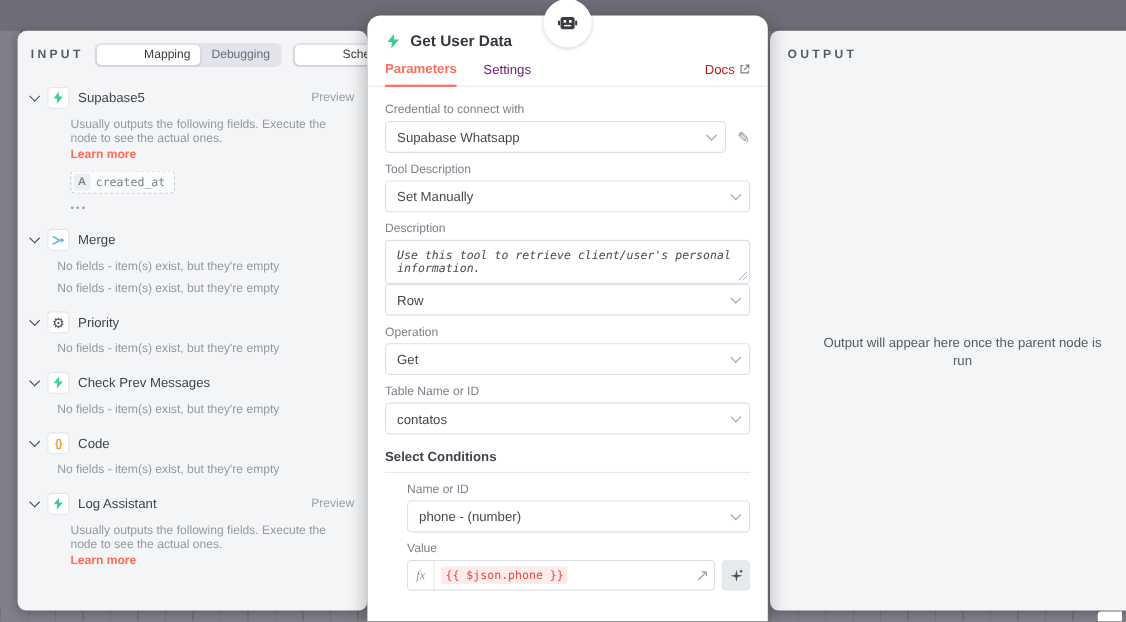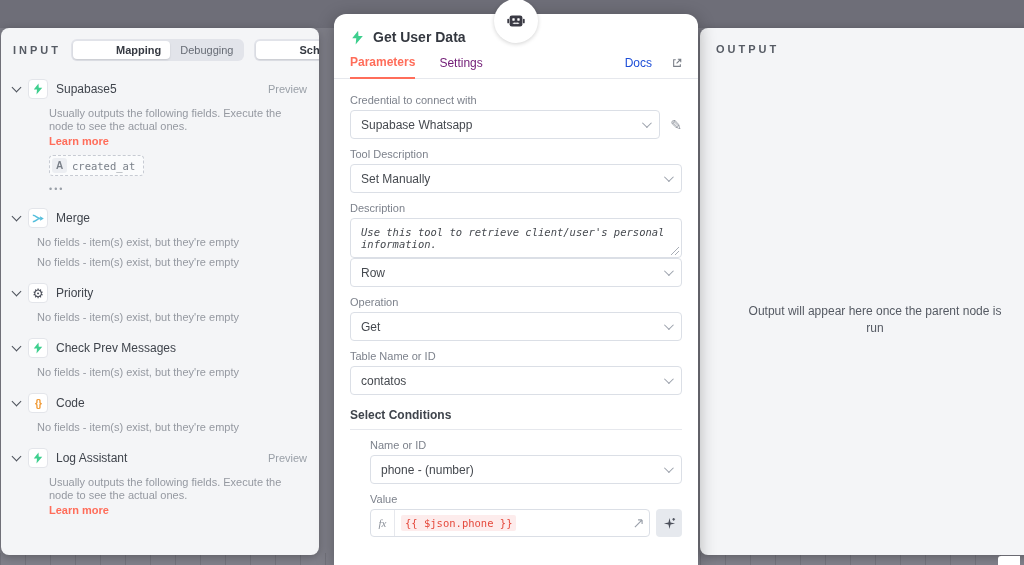--- a/index.html
+++ b/index.html
@@ -23,36 +23,36 @@
   .wf-icon { position:absolute; left:2px; top:12px; z-index:0; opacity:.85; }
   .canvas-grid {
     position:absolute; left:0; top:553px; width:1024px; height:12px; z-index:0;
     background-image:repeating-linear-gradient(90deg, rgba(0,0,0,.10) 0 1px, transparent 1px 25px);
   }
 
   .panel {
     position:absolute; top:28px; height:527px; background:#f4f5f7;
     border-radius:8px; box-shadow:0 2px 10px rgba(0,0,0,.28); z-index:2;
   }
-  .input-panel { left:1px; width:318px; overflow:hidden; }
+  .input-panel { left:16px; width:318px; overflow:hidden; }
   .output-panel { left:700px; width:350px; display:flex; flex-direction:column; }
 
   .panel-caps {
     font-size:11px; font-weight:bold; letter-spacing:3px; color:#565b64;
   }
   .input-head {
     display:flex; align-items:center; gap:10px; padding:11px 12px 6px 12px;
   }
   .toggle-group {
     display:flex; background:#e2e4ea; border-radius:6px; padding:2px; gap:1px;
   }
   .toggle-btn {
     font-size:11px; padding:3px 9px; border-radius:4px; color:#676c75; cursor:pointer; white-space:nowrap;
   }
-  .toggle-btn.active { background:#ffffff; color:#363a42; font-weight:bold; box-shadow:0 1px 2px rgba(0,0,0,.12);padding-left:43px; }
+  .toggle-btn.active { background:#ffffff; color:#363a42; font-weight:normal; box-shadow:0 1px 2px rgba(0,0,0,.12);padding-left:43px; }
   .view-toggle { margin-left:auto; }
 
   .node-list { padding:2px 12px 0 12px; }
   .node-row { display:flex; align-items:center; gap:8px; margin-top:9px; height:22px; cursor:pointer; }
   .chev {
     width:7px; height:7px; border-right:1.5px solid #4b505a; border-bottom:1.5px solid #4b505a;
     transform:rotate(45deg); margin-top:-3px; flex:none;
   }
   .nicon {
     width:20px; height:20px; background:#fff; border:1px solid #e3e5ea; border-radius:4px;
@@ -89,21 +89,21 @@
   }
   .modal-header { display:flex; align-items:center; gap:8px; padding:15px 16px 0 16px; }
   .modal-title { font-size:14px; font-weight:bold; color:#33373f; }
   .modal-tabs {
     display:flex; align-items:flex-end; padding:0 16px; margin-top:6px;
     border-bottom:1px solid #e6e8ed; height:28px;
   }
   .mtab { font-size:12px; padding-bottom:8px; cursor:pointer; }
   .mtab.active { color:#ff6d5a; font-weight:bold; border-bottom:2px solid #ff6d5a; margin-bottom:-1px; }
   .mtab.inactive { color:#701a75; margin-left:24px;text-align:right; }
-  .docs-link { margin-left:auto; font-size:12px; color:#1d4ed8; display:flex; align-items:center; gap:20px; padding-bottom:8px; cursor:pointer; }
+  .docs-link { margin-left:auto; font-size:12px; color:#b91c1c; display:flex; align-items:center; gap:4px; padding-bottom:8px; cursor:pointer; }
 
   .modal-body { padding:6px 16px 0 16px; }
   .f-label { font-size:11px; color:#7d828c; margin:9px 0 4px 0; }
   .select {
     height:29px; border:1px solid #dbdfe6; border-radius:4px; background:#fff;
     display:flex; align-items:center; padding:0 10px; font-size:12px; color:#45494f; cursor:pointer;
   }
   .select .sel-chev {
     margin-left:auto; width:7px; height:7px; border-right:1.5px solid #9ba1ab;
     border-bottom:1.5px solid #9ba1ab; transform:rotate(45deg) translateY(-2px);

